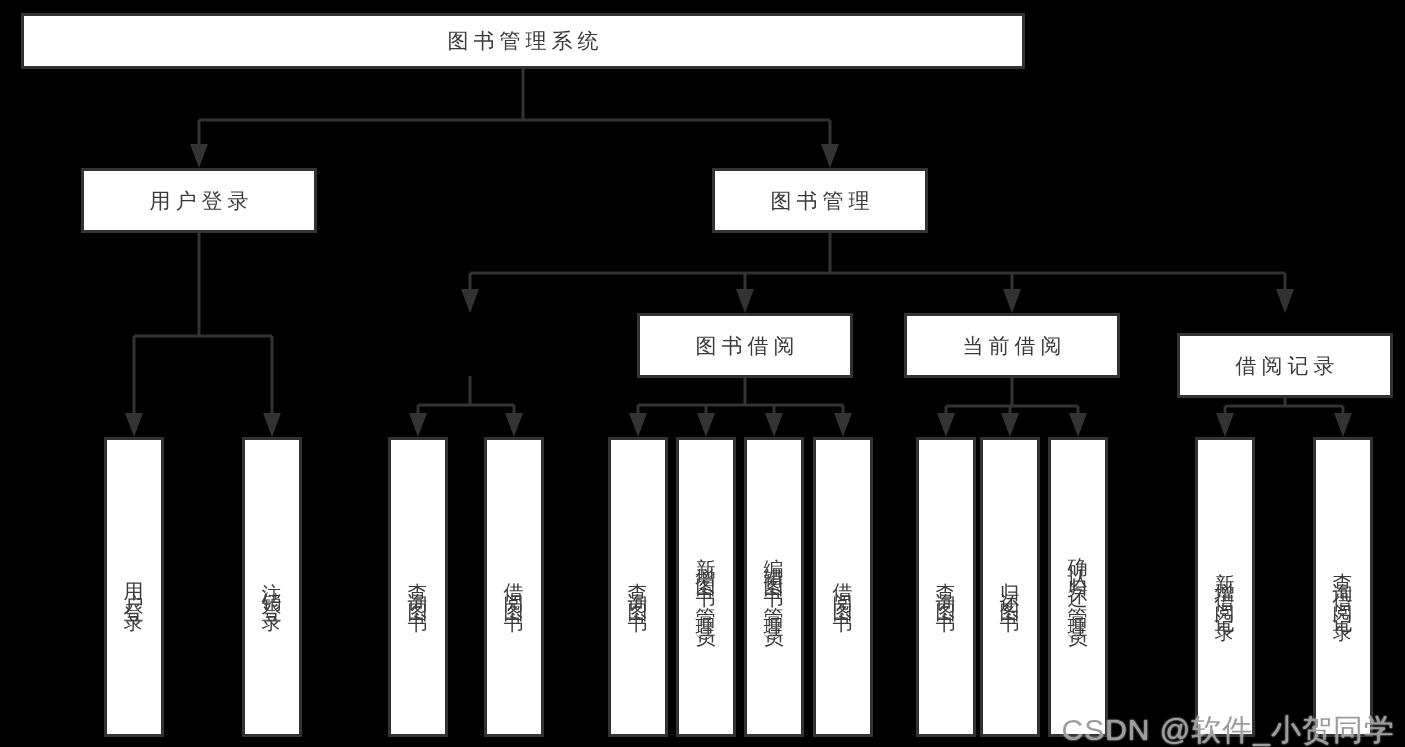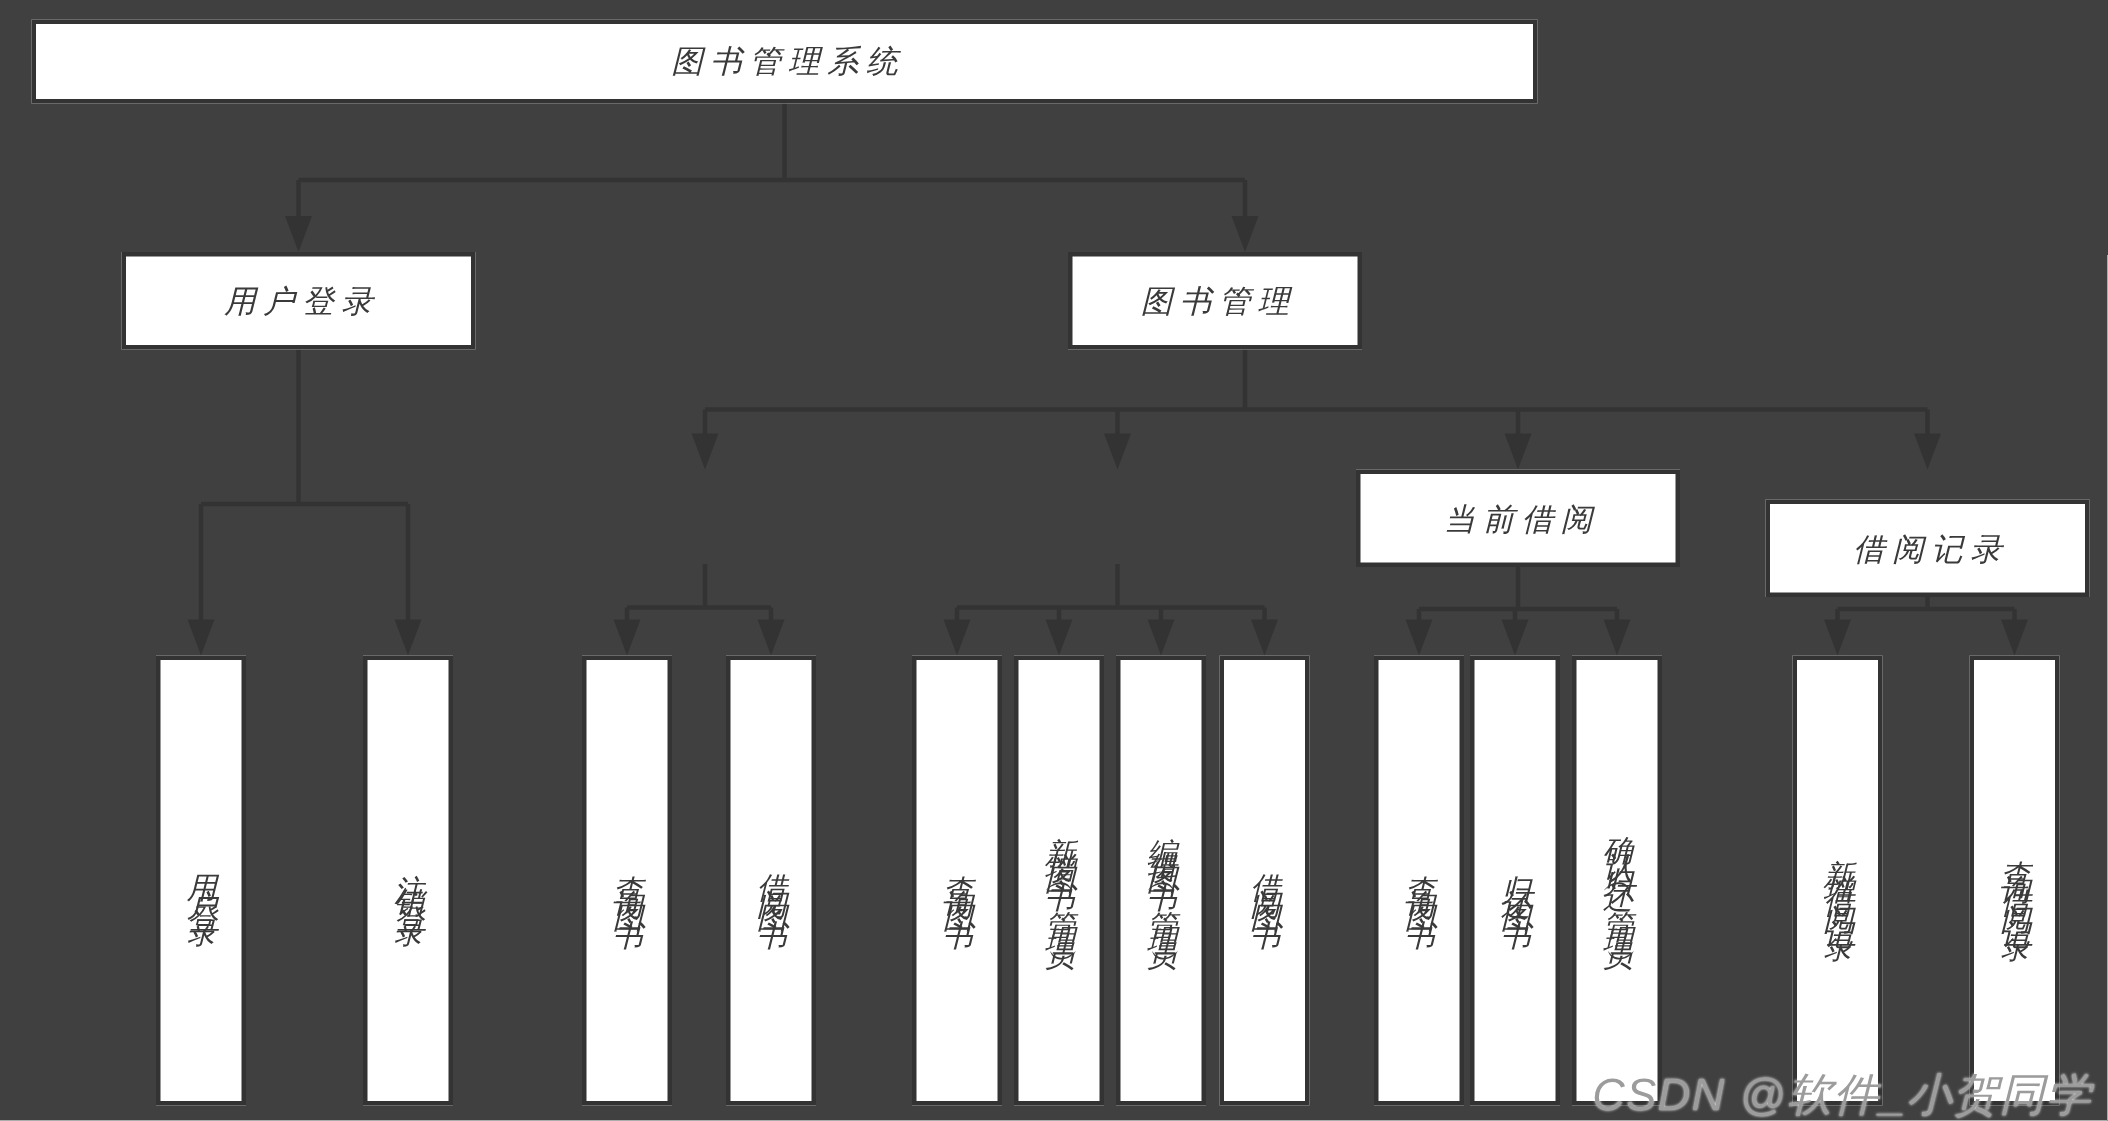--- a/index.html
+++ b/index.html
@@ -1,22 +1,21 @@
 <!DOCTYPE html>
 <html style="--line: #333333; --text: #3a3a3a; --watermark: #9c9c9c;"><head>
 <meta charset="utf-8">
 <title>图书管理系统</title>
 <style>
   :root { --line:#333333; --text:#3a3a3a; --watermark:#9c9c9c; }
   html,body { margin:0; padding:0; background:#ffffff; }
   .canvas {
-    position:relative; width:1405px; height:747px; background:#404040;
+    position:relative; width:1405px; height:747px; background:#000000;
     font-family:"Liberation Sans","DejaVu Sans",sans-serif; color:var(--text);
     overflow:hidden;
-    font-style:italic;
   }
   .wires { position:absolute; left:0; top:0; width:1405px; height:747px; pointer-events:none; }
   .wires path { stroke:var(--line); stroke-width:3; fill:none; }
   .wires polygon { fill:var(--line); stroke:none; }
   .node {
     position:absolute; box-sizing:border-box; border:3px solid var(--line);
     background:#ffffff; display:flex; align-items:center; justify-content:center;
   }
   .h-node { font-size:21px; letter-spacing:5px; text-indent:5px; white-space:nowrap; }
   .leaf span {
@@ -76,24 +75,27 @@
     </g>
   </svg>
 
   <div class="node h-node" style="left:21px; top:13px; width:1004px; height:56px;">
     <span>图书管理系统</span>
   </div>
 
   <div class="node h-node" style="left:81px; top:168px; width:236px; height:65px;">
     <span>用户登录</span>
   </div>
-  <div class="node h-node" style="left:712px; top:168px; width:196px; height:65px;">
+  <div class="node h-node" style="left:712px; top:168px; width:216px; height:65px;">
     <span>图书管理</span>
   </div>
 
+  <div class="node h-node" style="left:637px; top:313px; width:216px; height:65px;">
+    <span>图书借阅</span>
+  </div>
   <div class="node h-node" style="left:904px; top:313px; width:216px; height:65px;">
     <span>当前借阅</span>
   </div>
   <div class="node h-node" style="left:1177px; top:313px; width:216px; height:65px;margin-top:20px;">
     <span>借阅记录</span>
   </div>
 
   <div class="node leaf" style="left:104px; top:437px; width:60px; height:300px;">
     <span>用户登录</span>
   </div>

